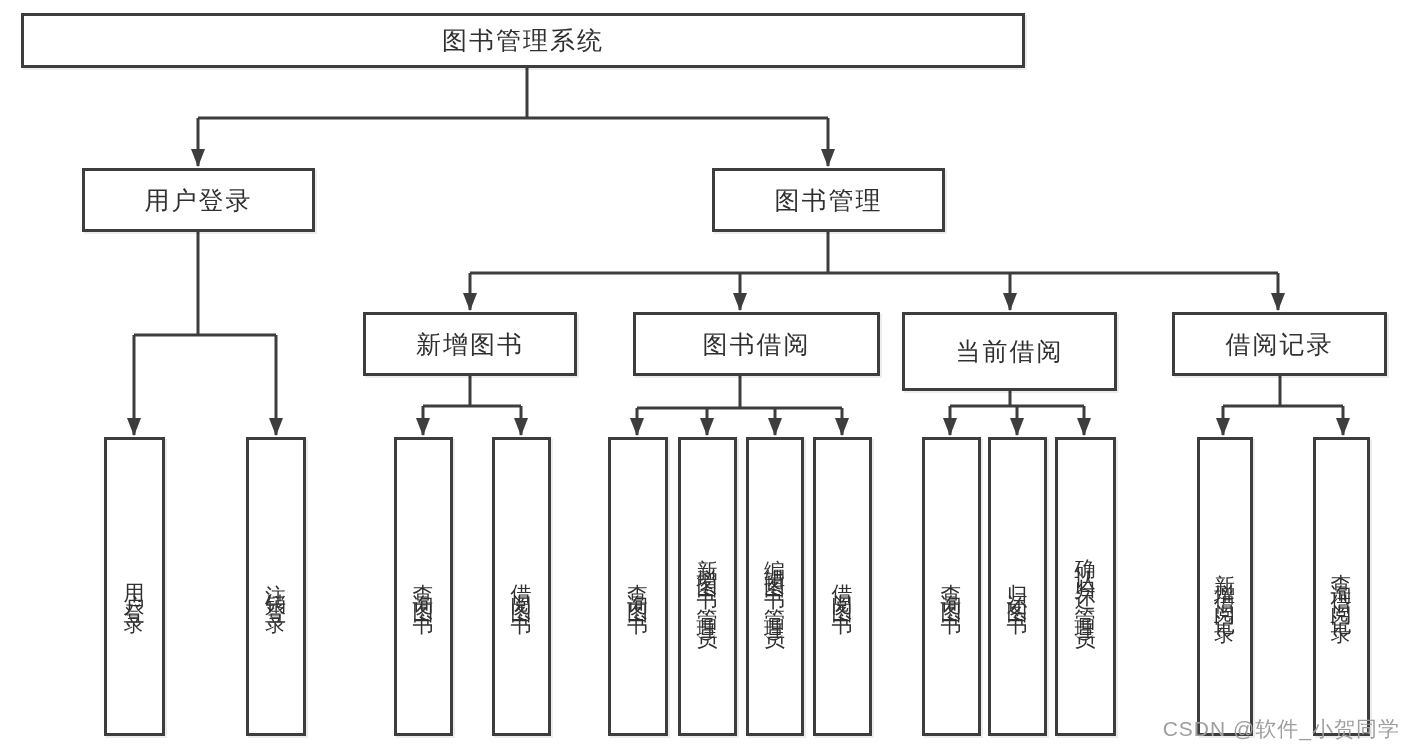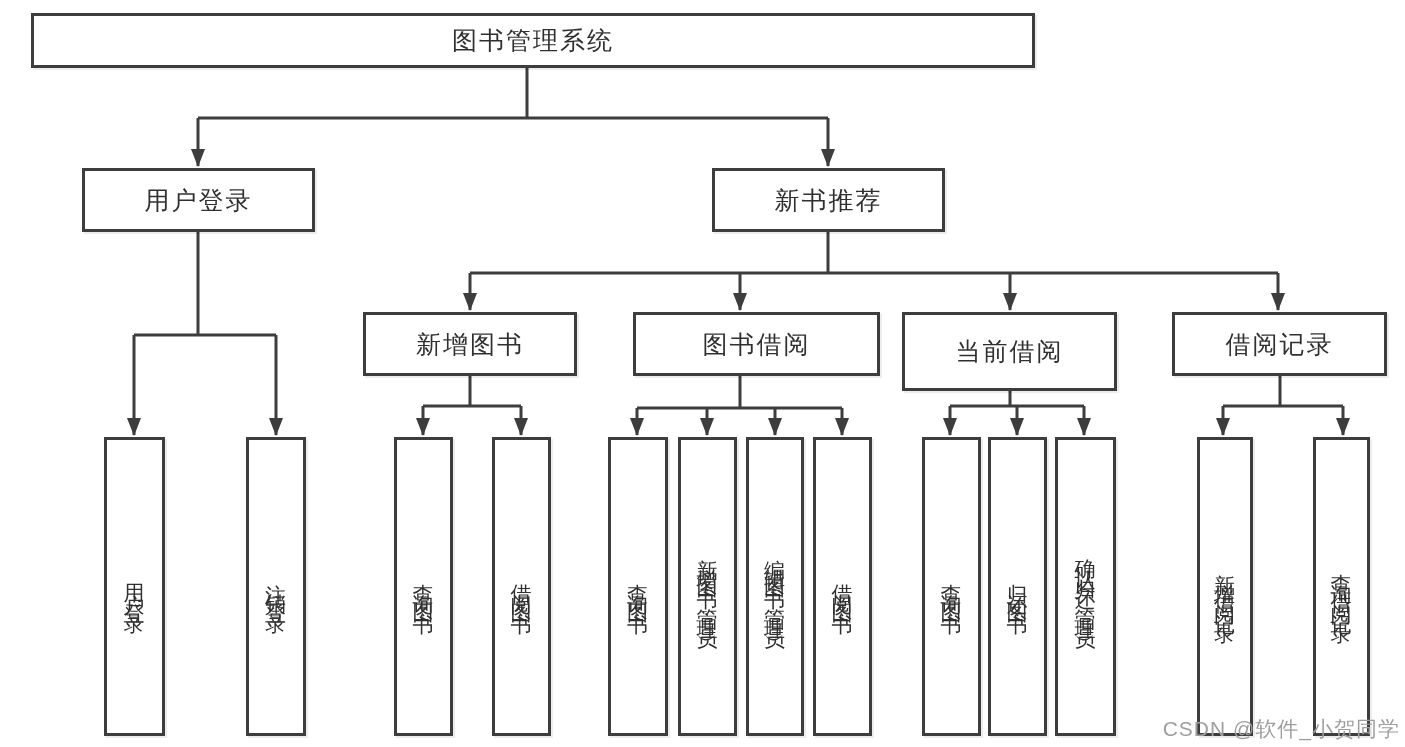--- a/index.html
+++ b/index.html
@@ -141,24 +141,24 @@
     </g>
 
     <g>
       <path class="wire" d="M1280,374 L1280,406"></path>
       <path class="wire" d="M1223,406 L1343,406"></path>
       <line class="wire" x1="1223" y1="406" x2="1223" y2="435" marker-end="url(#arrow)"></line>
       <line class="wire" x1="1343" y1="406" x2="1343" y2="435" marker-end="url(#arrow)"></line>
     </g>
   </svg>
 
-  <div class="hbox" style="left:21px; top:13px; width:1004px; height:55px;margin-left:10px;">图书管理系统</div>
+  <div class="hbox" style="left:21px; top:13px; width:1004px; height:55px;">图书管理系统</div>
 
   <div class="hbox" style="left:82px; top:168px; width:233px; height:64px;">用户登录</div>
-  <div class="hbox" style="left:712px; top:168px; width:233px; height:64px;">新书推荐</div>
+  <div class="hbox" style="left:712px; top:168px; width:233px; height:64px;">图书管理</div>
 
   <div class="hbox" style="left:363px; top:312px; width:214px; height:64px;">新增图书</div>
   <div class="hbox" style="left:633px; top:312px; width:247px; height:64px;">图书借阅</div>
   <div class="hbox" style="left:902px; top:312px; width:215px; height:79px;">当前借阅</div>
   <div class="hbox" style="left:1172px; top:312px; width:215px; height:64px;">借阅记录</div>
 
   <div class="vbox" style="left:104px; width:61px;">
     <span>用户登录</span>
   </div>
   <div class="vbox" style="left:246px; width:60px;">

